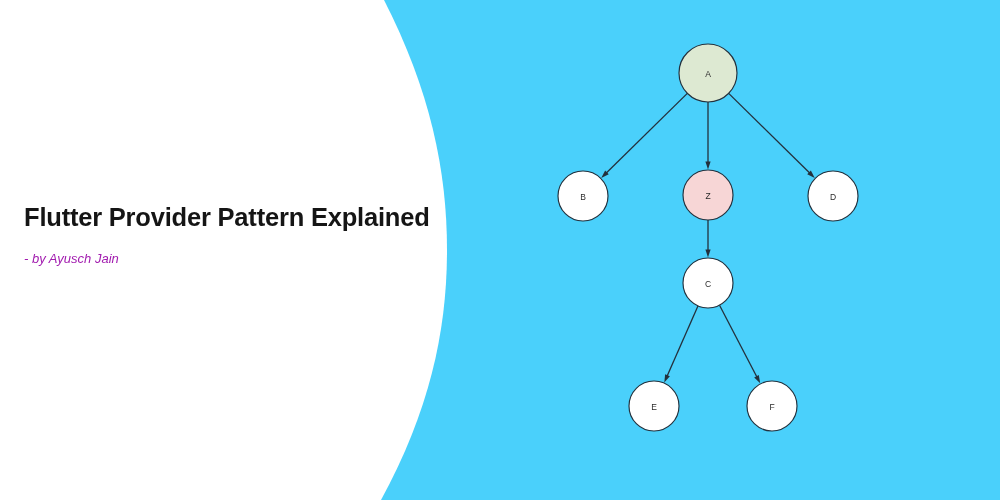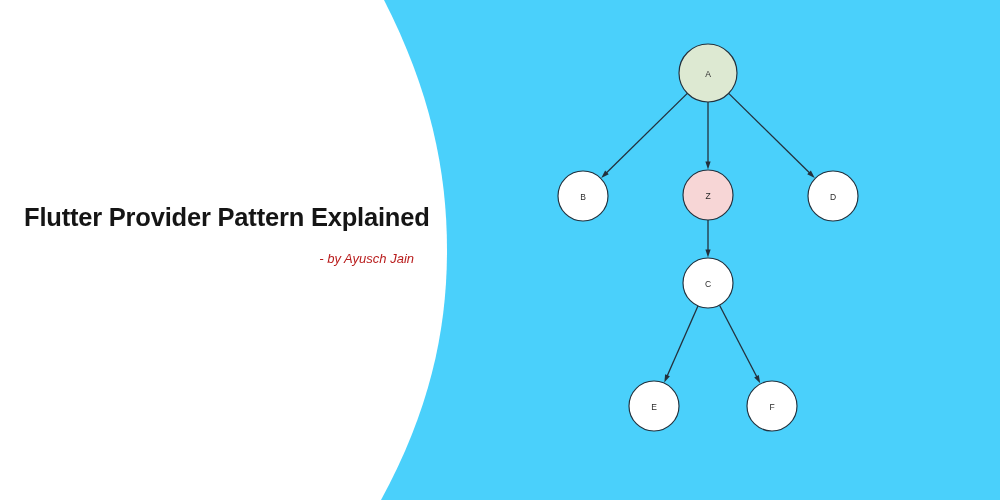--- a/index.html
+++ b/index.html
@@ -33,25 +33,24 @@
     font-size: 25.5px;
     font-weight: bold;
     letter-spacing: -0.2px;
     color: #151515;
     line-height: 34px;
     white-space: nowrap;
   }
   #byline {
     margin: 0;
     padding-top: 17px;
-    text-align: right;
     font-family: "Liberation Sans", sans-serif;
     font-size: 13px;
     font-style: italic;
-    color: #b91c1c;
+    color: #a21caf;
     line-height: 16px;
     white-space: nowrap;
   }
   #graph-layer {
     position: absolute;
     inset: 0;
     width: 1000px;
     height: 500px;
   }
   .node-label {

